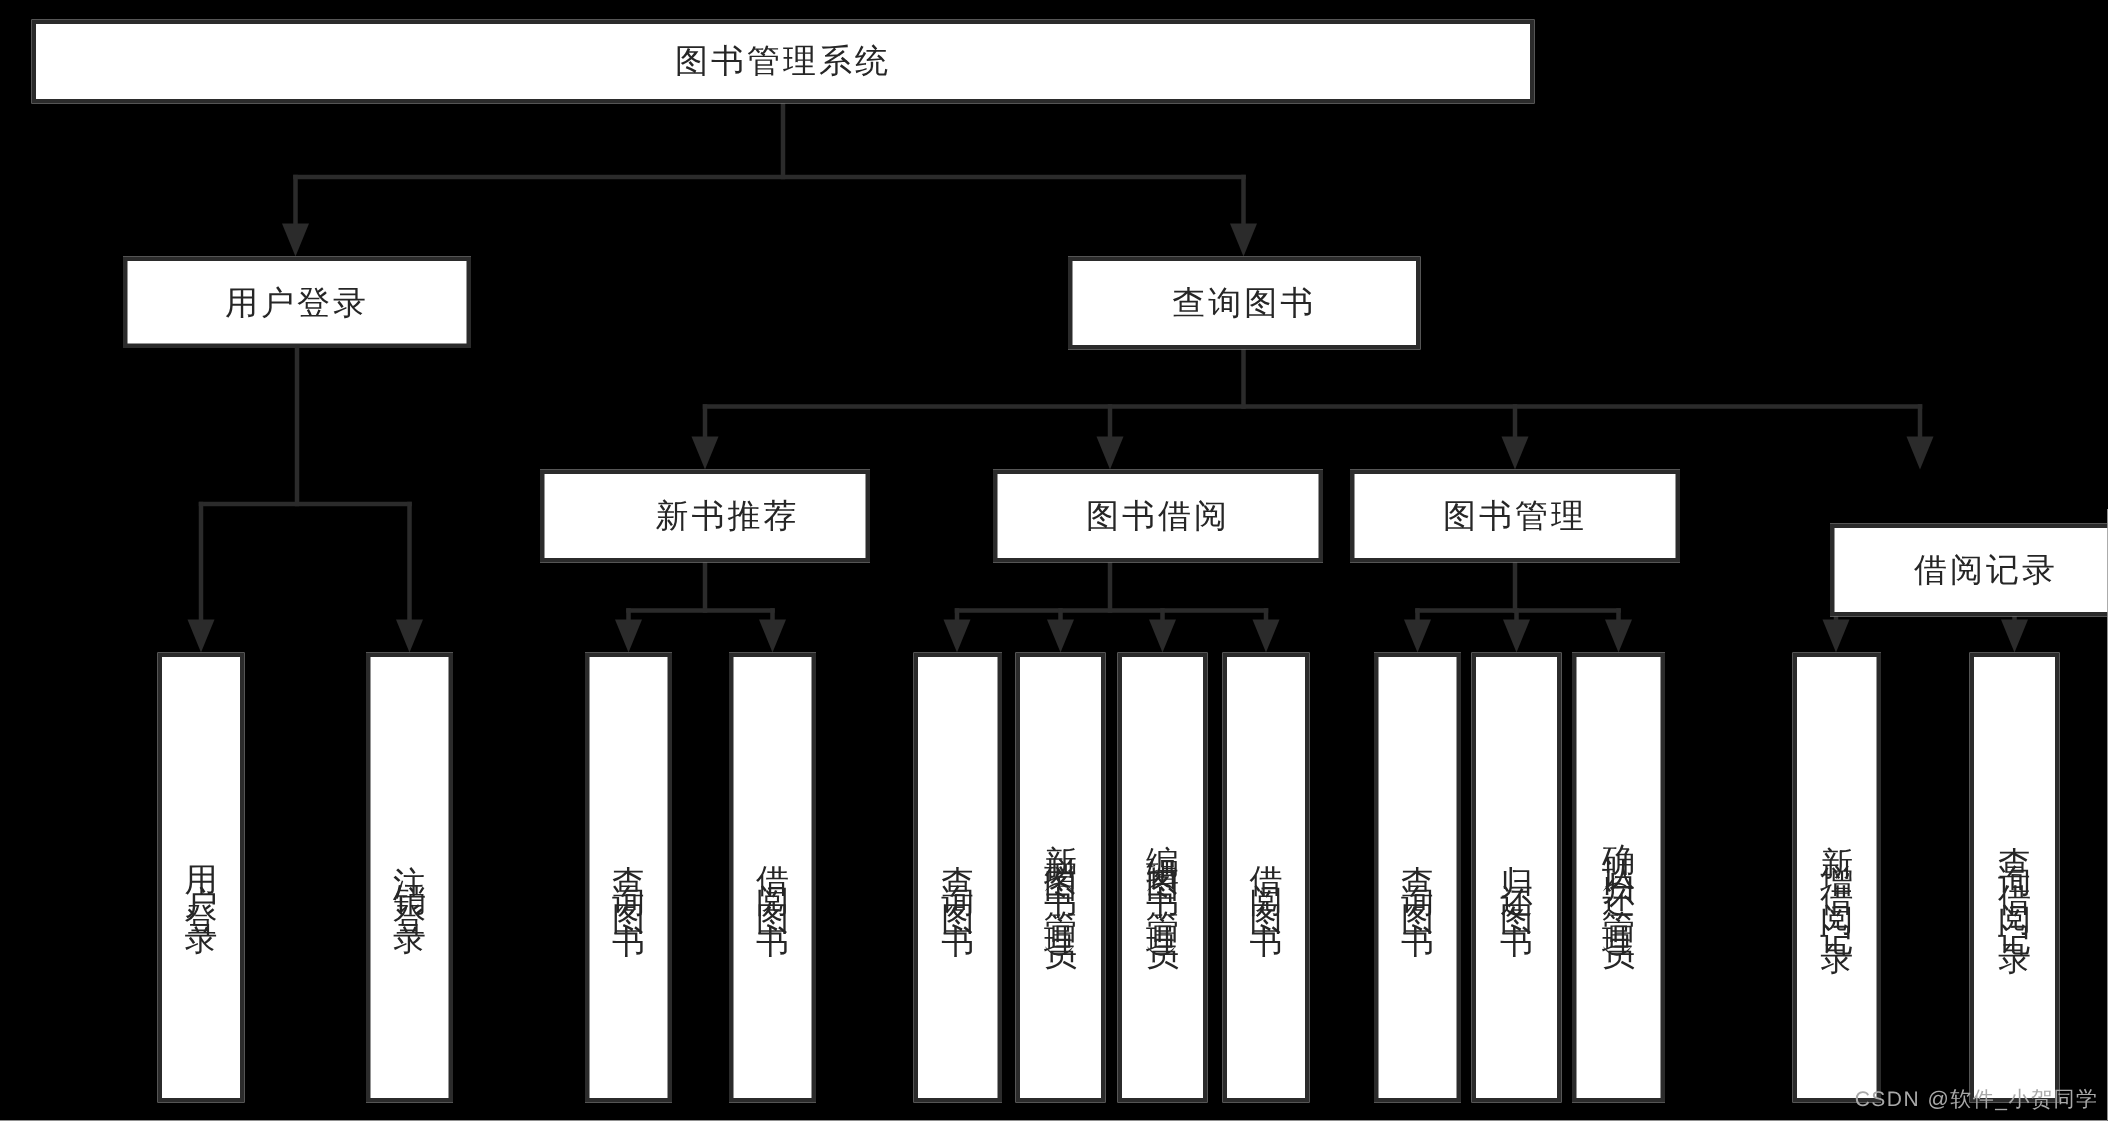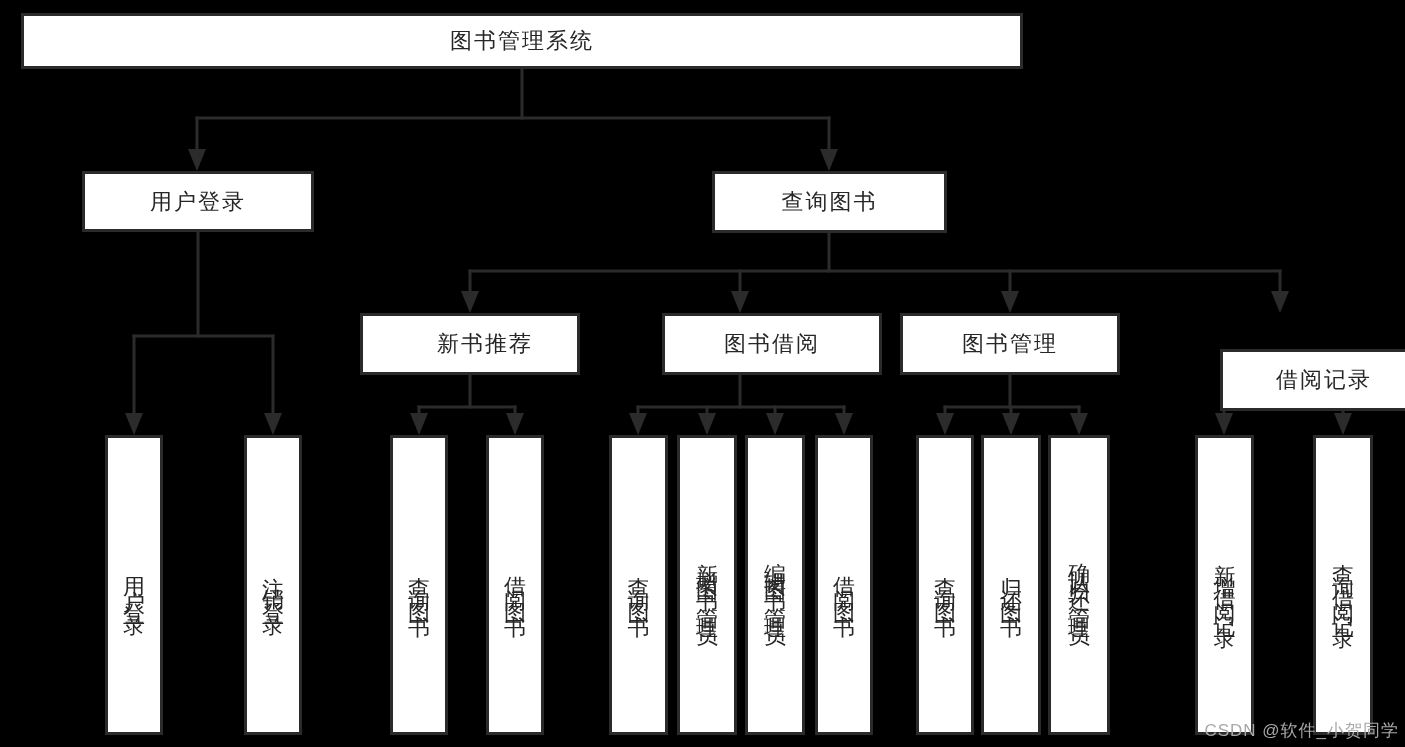--- a/index.html
+++ b/index.html
@@ -64,21 +64,21 @@
     letter-spacing: 13px;
     white-space: nowrap;
   }
   .vbox .vtext.tight {
     letter-spacing: 9px;
   }
   .watermark {
     position: absolute;
     right: 6px;
     bottom: 5px;
-    font-size: 17px;
+    font-size: 14px;
     color: #a8a8a8;
     letter-spacing: 1px;
   }
 </style>
 </head>
 <body>
 
 <div class="canvas">
 
   <svg class="connectors">

